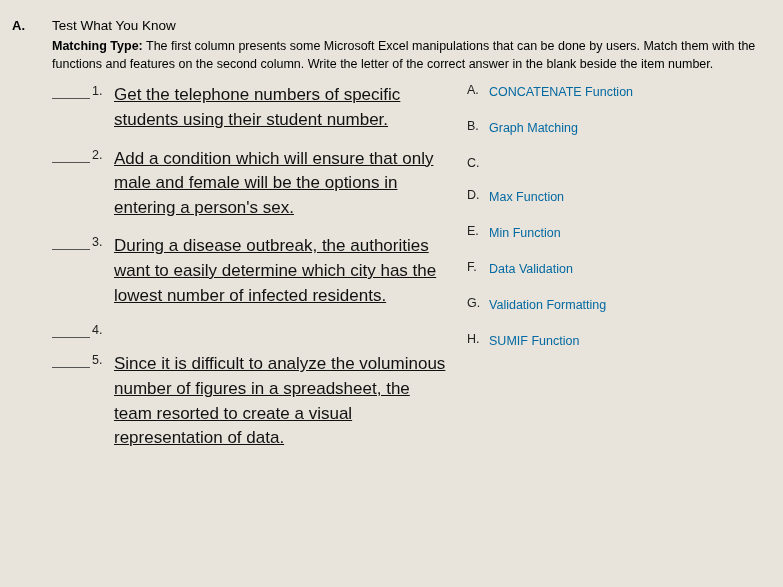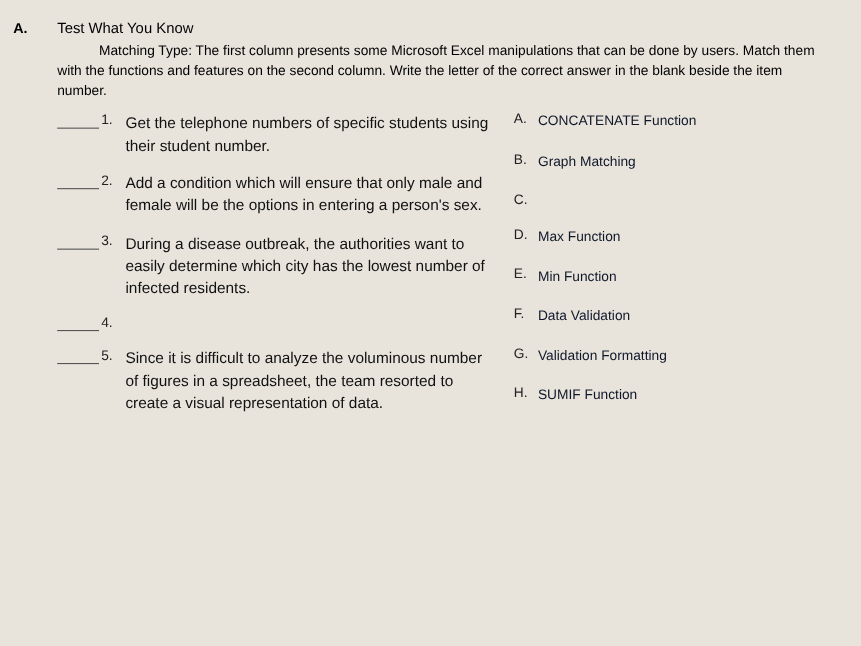--- a/index.html
+++ b/index.html
@@ -72,51 +72,52 @@
       display: inline-block;
     }
     .item-num {
       min-width: 22px;
       font-size: 12.5px;
       padding-top: 1px;
       color: #222;
       font-weight: normal;
     }
     .item-text {
-      font-size: 14px;
+      font-size: 17px;
       line-height: 1.45;
       color: #111;
+      text-decoration: underline;
     }
     .right-item {
       display: flex;
       flex-direction: row;
       margin-bottom: 18px;
       align-items: flex-start;
     }
     .right-letter {
       min-width: 22px;
       font-size: 12.5px;
       font-weight: normal;
       color: #222;
     }
     .right-text {
       font-size: 12.5px;
       line-height: 1.45;
-      color: #0f172a;
+      color: #0369a1;
     }
   </style>
 </head>
 <body>
 
 <div class="page">
   <span class="section-label">A.</span>
   <div class="content">
     <div class="title">Test What You Know</div>
     <div class="instructions">
-      <span style="font-weight:normal;margin-left:38px;">Matching Type:</span>
+      <span style="font-weight:bold;">Matching Type:</span>
       <span>The first column presents some Microsoft Excel manipulations that can be done by users. Match them with the functions and features on the second column. Write the letter of the correct answer in the blank beside the item number.</span>
     </div>
     <div class="two-col">
       <div class="left-col">
       <div class="item">
             <span class="item-blank"></span>
             <span class="item-num">1.</span>
             <span class="item-text">Get the telephone numbers of specific students using their student number.</span>
           </div>
           <div class="item">

